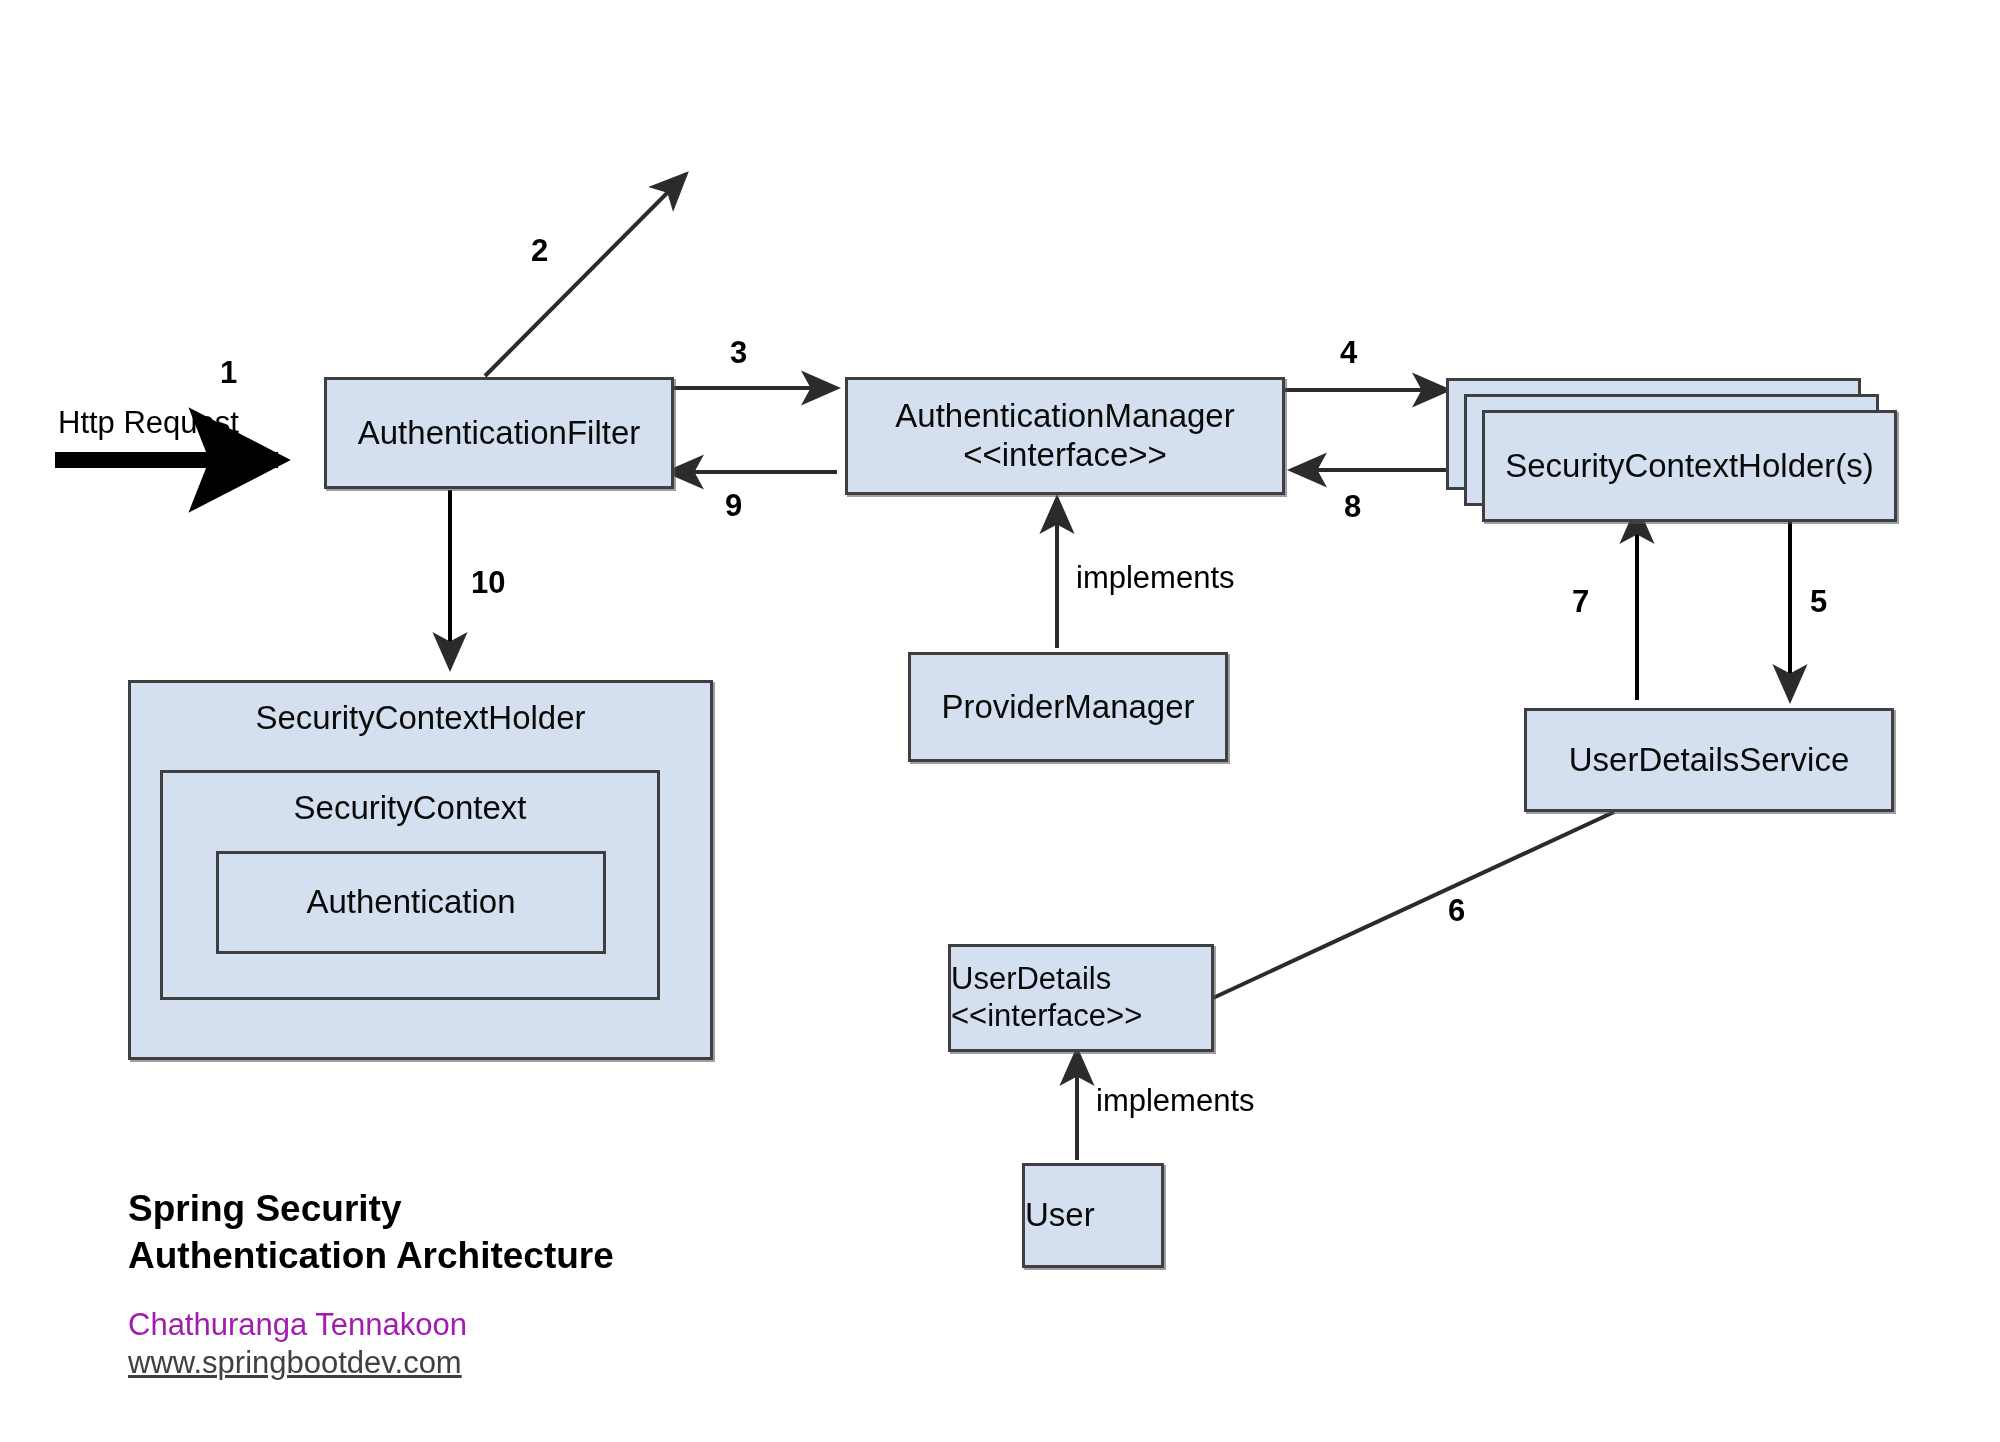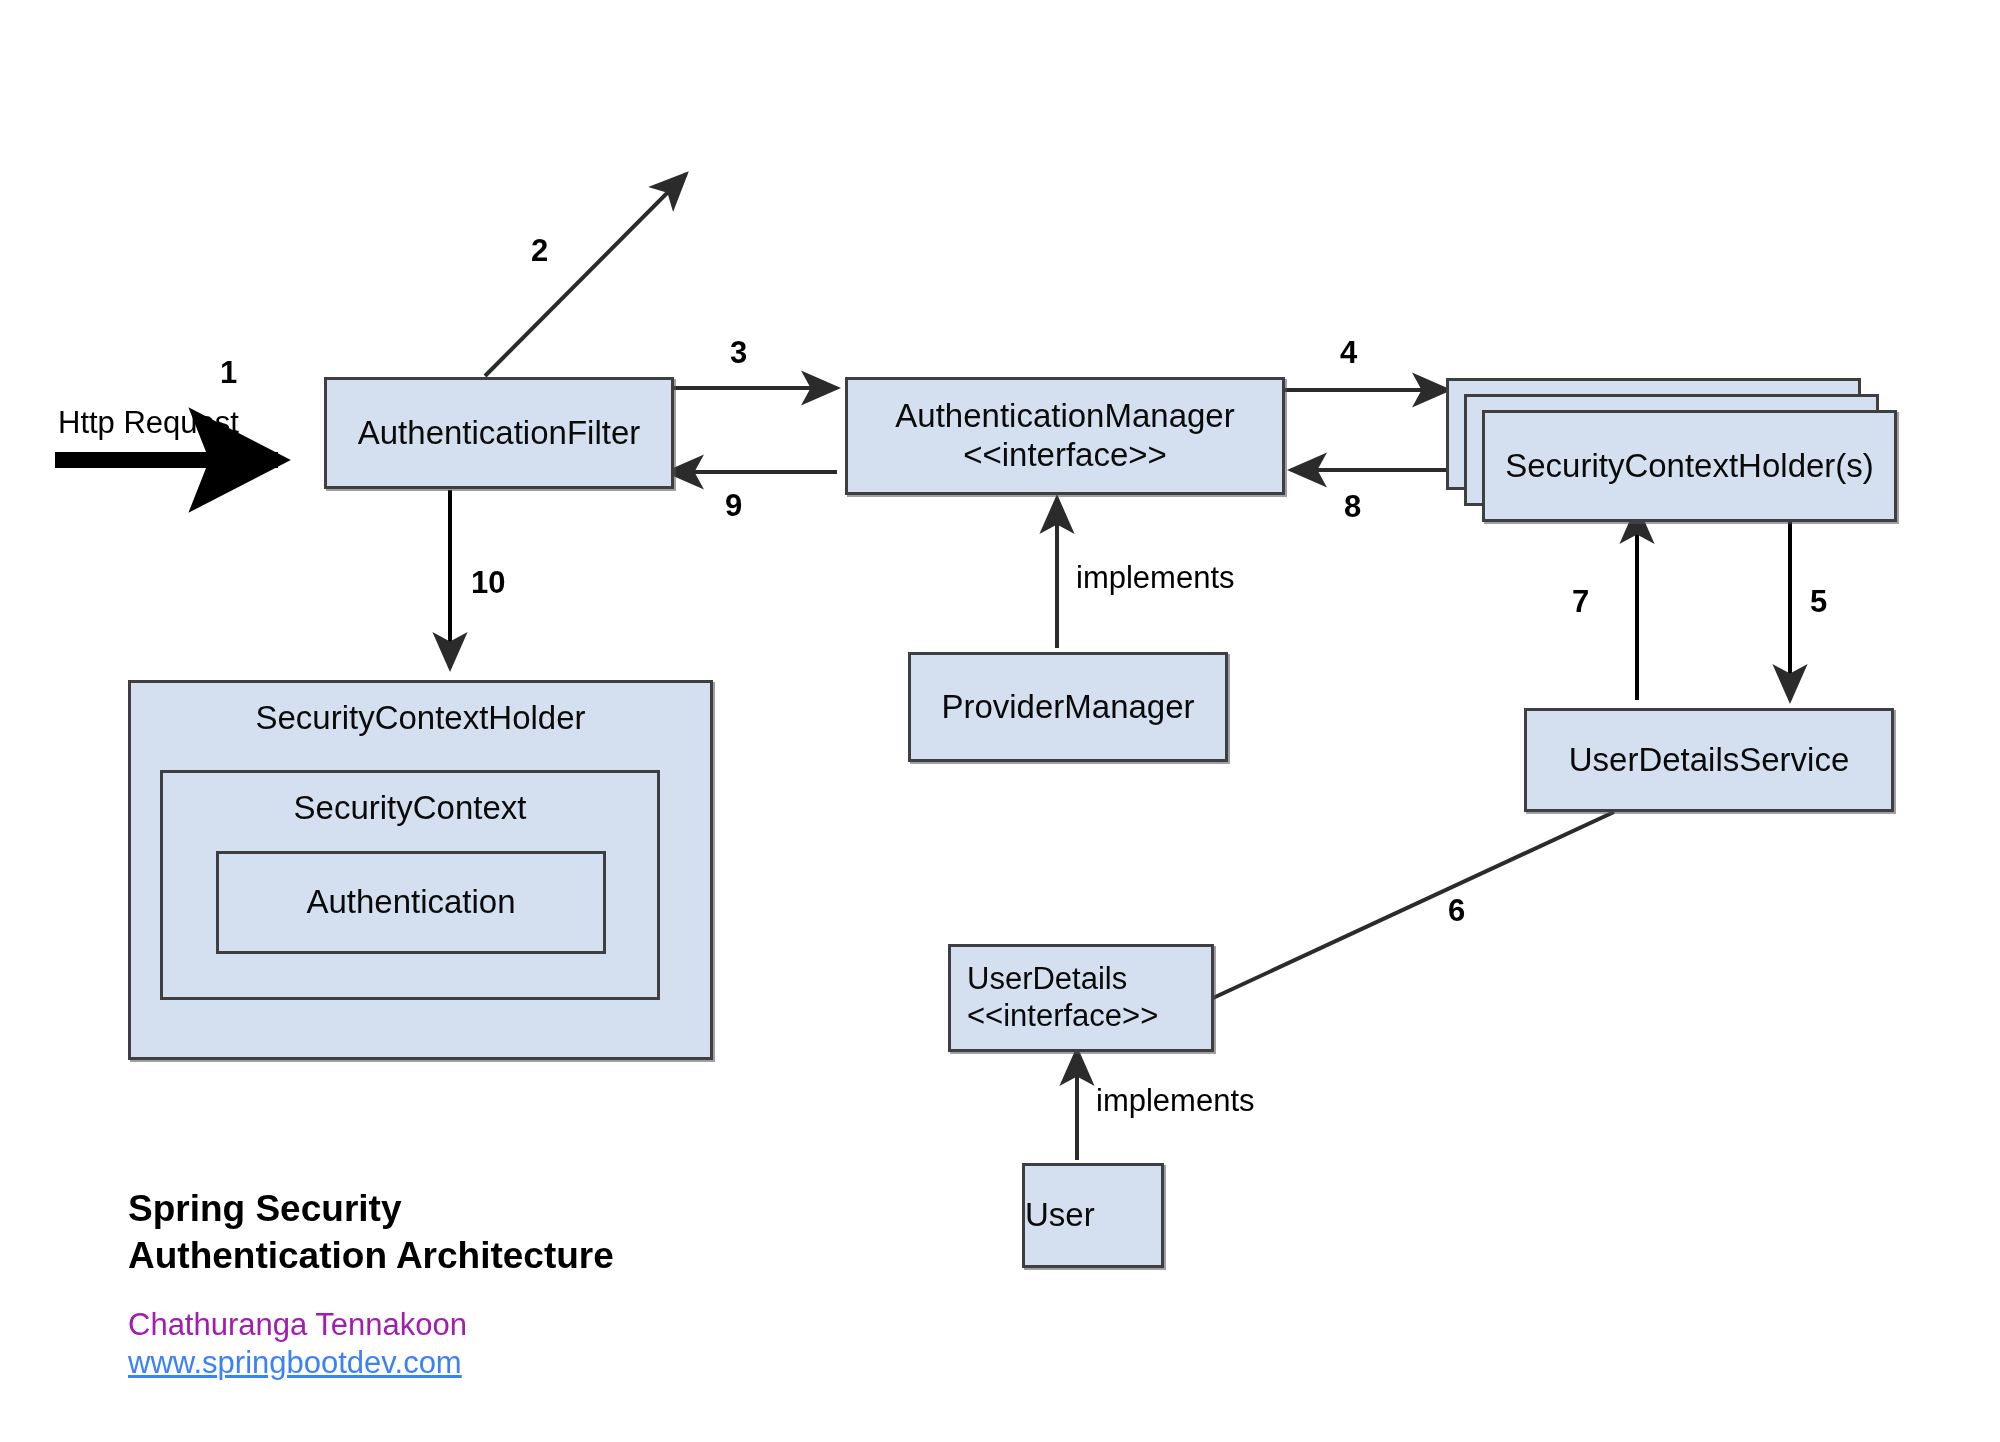--- a/index.html
+++ b/index.html
@@ -38,21 +38,20 @@
     line-height: 1.18;
     white-space: pre-line;
     z-index: 5;
   }
   .node.shadowed {
     box-shadow: 2px 2px 0 rgba(80,80,90,0.55);
   }
   .node.left-align {
     justify-content: flex-start;
     text-align: left;
-    padding-left: 16px;
   }
   .node.top-align {
     align-items: flex-start;
     padding-top: 16px;
   }
   .stack-ghost {
     position: absolute;
     box-sizing: border-box;
     background: #d4e0ef;
     border: 3px solid #3f3f42;
@@ -86,21 +85,21 @@
   }
   .author-line {
     font-size: 31px;
     color: #a21caf;
     line-height: 1.22;
     margin-top: 26px;
     white-space: nowrap;
   }
   .site-line {
     font-size: 31px;
-    color: #3b82f6;
+    color: #404040;
     text-decoration: underline;
     line-height: 1.22;
     white-space: nowrap;
     cursor: pointer;
   }
 </style>
 </head>
 <body>
 
 <div id="canvas">

